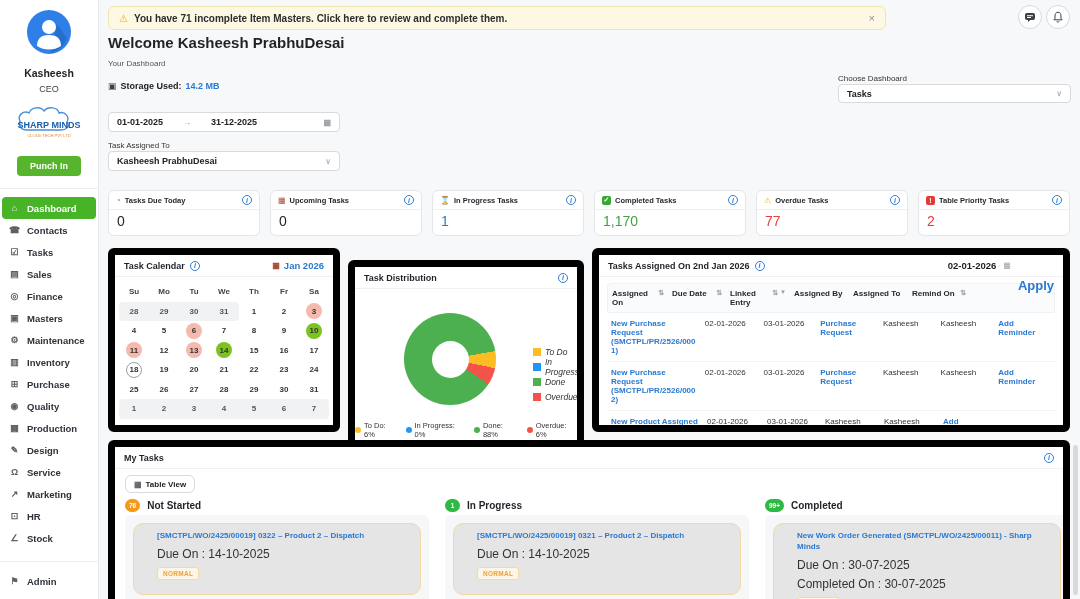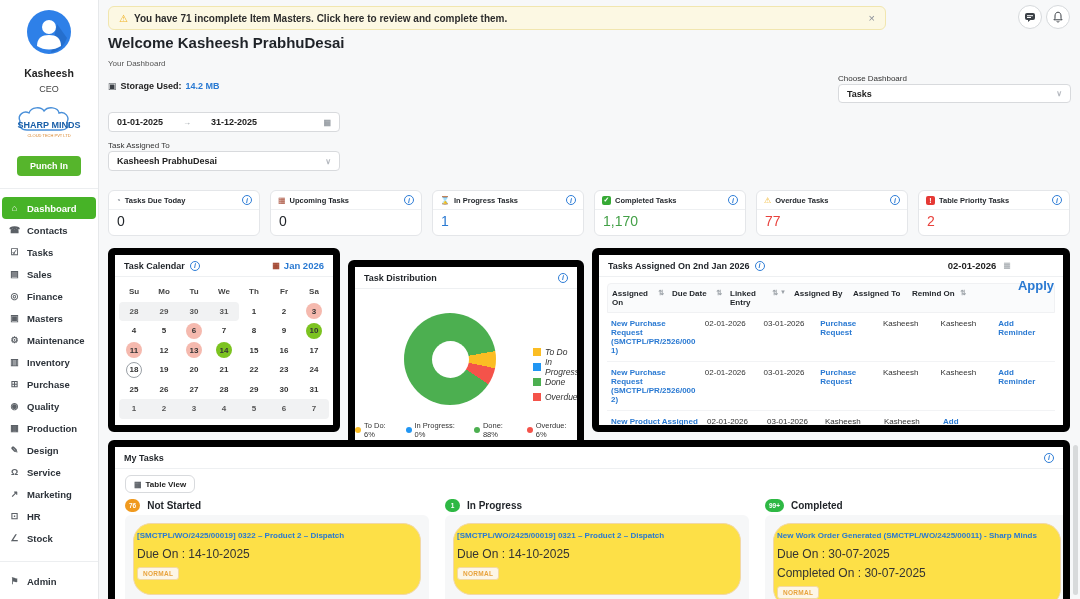--- a/index.html
+++ b/index.html
@@ -98,21 +98,21 @@
   .c0{width:96px;} .c1{width:60px;} .c2{width:58px;} .c3{width:64px;} .c4{width:59px;} .c5{width:59px;} .c6{width:62px;}
   .link { color:#2979d2; font-weight:bold; cursor:pointer; }
 
   
   #mytasks { left:9px; top:440px; width:962px; height:220px; }
   #tableview-btn { position:absolute; left:10px; top:28px; height:18px; border:1px solid #d8dadd; border-radius:6px; background:#fff; display:flex; align-items:center; gap:4px; padding:0 8px; font-size:8px; font-weight:bold; color:#222; cursor:pointer; font-family:inherit; }
   #tableview-btn .tv-ic { color:#5b6066; font-size:8px; }
   .task-col-head { position:absolute; top:52px; display:flex; align-items:center; gap:7px; font-size:10px; font-weight:bold; color:#1f2328; }
   .count-badge { min-width:15px; height:13px; padding:0 4px; border-radius:7px; color:#fff; font-size:6.5px; font-weight:bold; display:inline-flex; align-items:center; justify-content:center; }
   .task-col { position:absolute; top:68px; width:304px; height:152px; background:#f6f7f8; border-radius:6px; padding:8px; }
-  .task-card { background:#fde047; border:1px solid #f2d8a6; border-radius:18px; padding:7px 3px; margin-bottom:6px; }
+  .task-card { background:#e5e5e5; border:1px solid #f2d8a6; border-radius:10px; padding:7px 23px; margin-bottom:6px; }
   .task-title { color:#2979d2; font-weight:bold; font-size:8px; line-height:1.35; cursor:pointer; }
   .task-line { font-size:12px; color:#333; margin-top:5px; }
   .badge-normal { display:inline-block; margin-top:6px; font-size:6.5px; font-weight:bold; color:#e8a33d; background:#fdf6e6; border:1px solid #f3d9a4; border-radius:3px; padding:2px 5px; letter-spacing:.3px; }
 
   #scrollbar { position:absolute; right:2px; top:445px; width:5px; height:150px; background:#d8dadb; border-radius:3px; }
 </style>
 </head>
 <body>
 
 <div id="sidebar">

